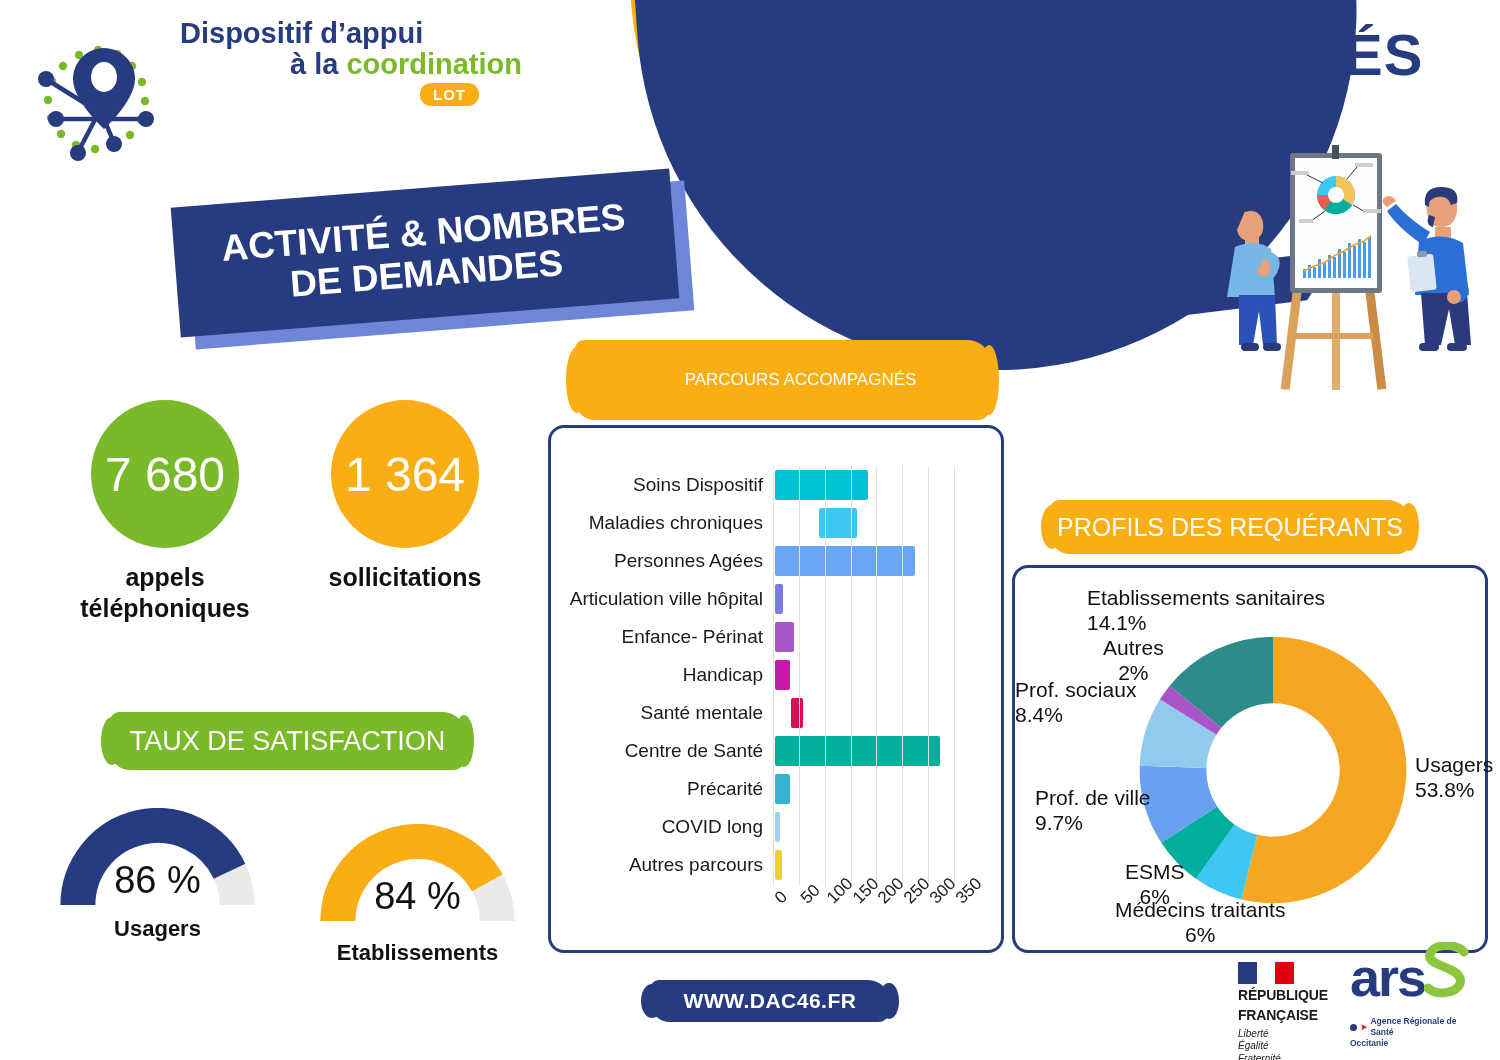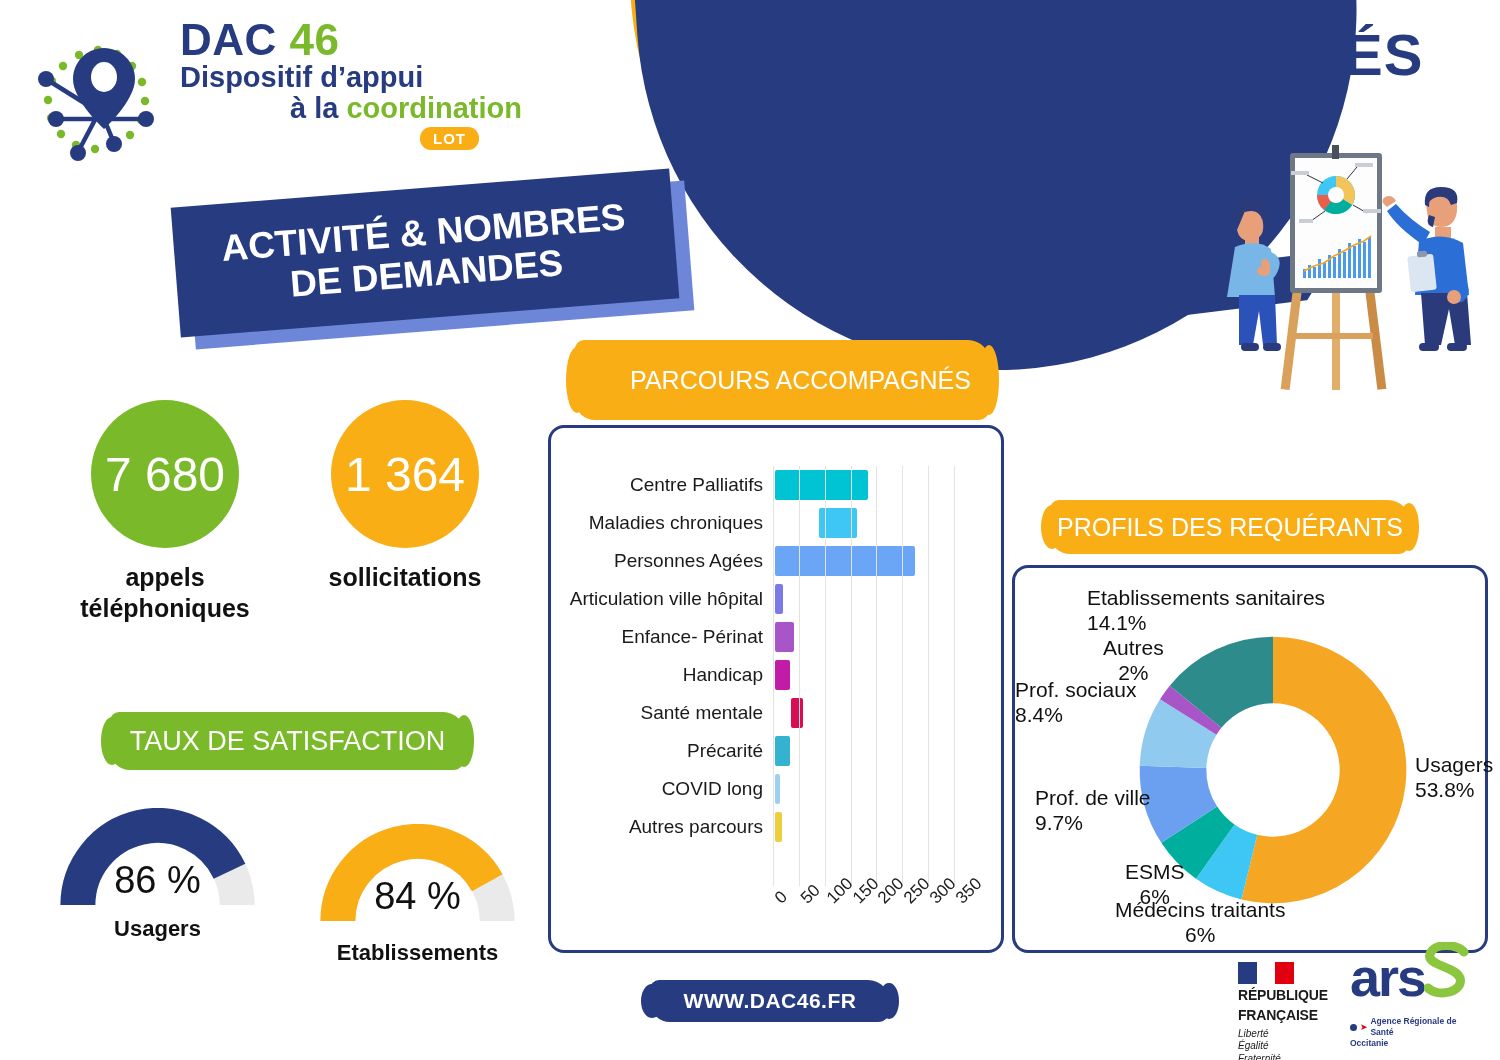--- a/index.html
+++ b/index.html
@@ -207,24 +207,20 @@
     <circle cx="28" cy="57" r="8"></circle>
       <circle cx="38" cy="97" r="8"></circle>
     <circle cx="128" cy="97" r="8"></circle>
       <circle cx="60" cy="131" r="8"></circle>
     <circle cx="96" cy="122" r="8"></circle>
   </g>
   <path d="M86 26 c-17 0 -31 14 -31 31 c0 22 31 50 31 50 s31 -28 31 -50 c0 -17 -14 -31 -31 -31z" fill="#273B80"></path>
   <ellipse cx="86" cy="55" rx="13" ry="15" fill="#fff"></ellipse>
 </svg>
 <div class="abs" id="logo-text">
-  <div class="logo-l1">
-    <span>DAC</span>
-    <span class="g">46</span>
-  </div>
   <div class="logo-l2">Dispositif d’appui</div>
   <div class="logo-l3">
     <span>à la </span><span class="g">coordination</span>
   </div>
   <span id="logo-lot">LOT</span>
 </div>
 
 <div class="abs" id="header-title">
   <div>LES CHIFFRES CLÉS</div>
   <div>2024</div>
@@ -279,29 +275,29 @@
       <path d="M18 100 A82 82 0 0 1 182 100" fill="none" stroke="#EAEAEA" stroke-width="36"></path>
       <path id="gauge1-arc" fill="none" stroke-width="36" d="M18 100 A82 82 0 0 1 171.86 60.50" stroke="#F9AE16"></path>
     </svg>
     <div class="gauge-val">84 %</div>
   </div>
   <div class="gauge-cap">Etablissements</div>
 </div>
 
 <div class="brush" id="parcours-banner" style="left:575px;top:340px;width:415px;height:80px;">
   <div class="bg" id="parc-brush-bg" style="background: rgb(249, 174, 22);"></div>
-  <div class="txt" style="font-size:25px;line-height:1.22;margin-left:36px;">
+  <div class="txt" style="font-size:17px;line-height:1.22;margin-left:36px;">
     <div>PARCOURS ACCOMPAGNÉS</div>
   </div>
 </div>
 
 <div class="panel" id="bar-panel" style="left:548px;top:425px;width:450px;height:522px;">
   <div id="bar-rows" style="position:absolute;left:10px;top:38px;right:42px;">
       <div class="bar-row" style="height: 38px;">
-        <div class="bar-label">Centre Palliatifs</div>
+        <div class="bar-label">Soins Dispositif</div>
         <div class="bar-track">
           <div class="bar-fill" style="width: 50.5556%; background: rgb(0, 196, 212);"></div>
         </div>
       </div>
       <div class="bar-row" style="height: 38px; gap: 44px;">
         <div class="bar-label">Maladies chroniques</div>
         <div class="bar-track">
           <div class="bar-fill" style="width: 26.9444%; background: rgb(62, 198, 245);"></div>
         </div>
       </div>
@@ -326,20 +322,26 @@
       <div class="bar-row" style="height: 38px;">
         <div class="bar-label">Handicap</div>
         <div class="bar-track">
           <div class="bar-fill" style="width: 8.05556%; background: rgb(194, 27, 168);"></div>
         </div>
       </div>
       <div class="bar-row" style="height: 38px; gap: 16px;">
         <div class="bar-label">Santé mentale</div>
         <div class="bar-track">
           <div class="bar-fill" style="width: 6.94444%; background: rgb(216, 14, 85);"></div>
+        </div>
+      </div>
+      <div class="bar-row" style="height: 38px;">
+        <div class="bar-label">Centre de Santé</div>
+        <div class="bar-track">
+          <div class="bar-fill" style="width: 89.4444%; background: rgb(0, 174, 157);"></div>
         </div>
       </div>
       <div class="bar-row" style="height: 38px;">
         <div class="bar-label">Précarité</div>
         <div class="bar-track">
           <div class="bar-fill" style="width: 8.05556%; background: rgb(52, 179, 208);"></div>
         </div>
       </div>
       <div class="bar-row" style="height: 38px;">
         <div class="bar-label">COVID long</div>

